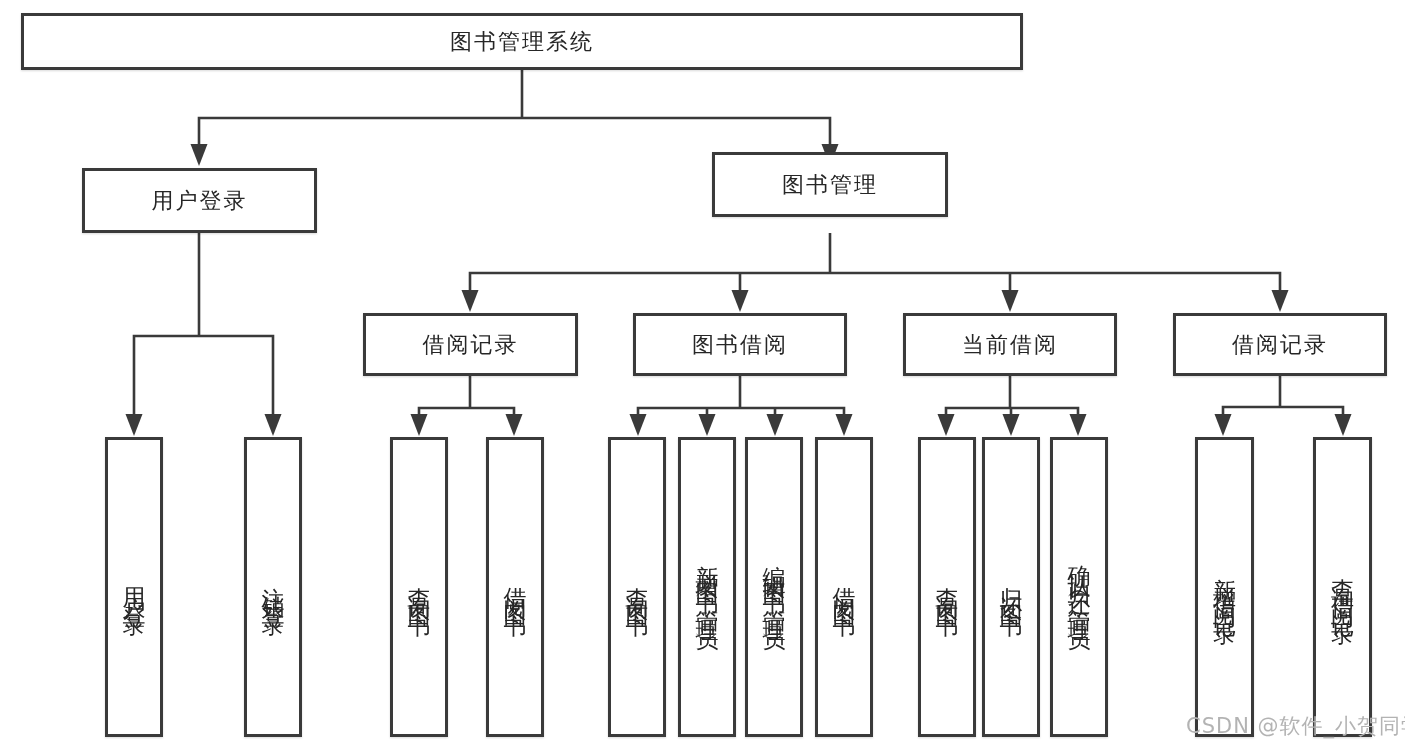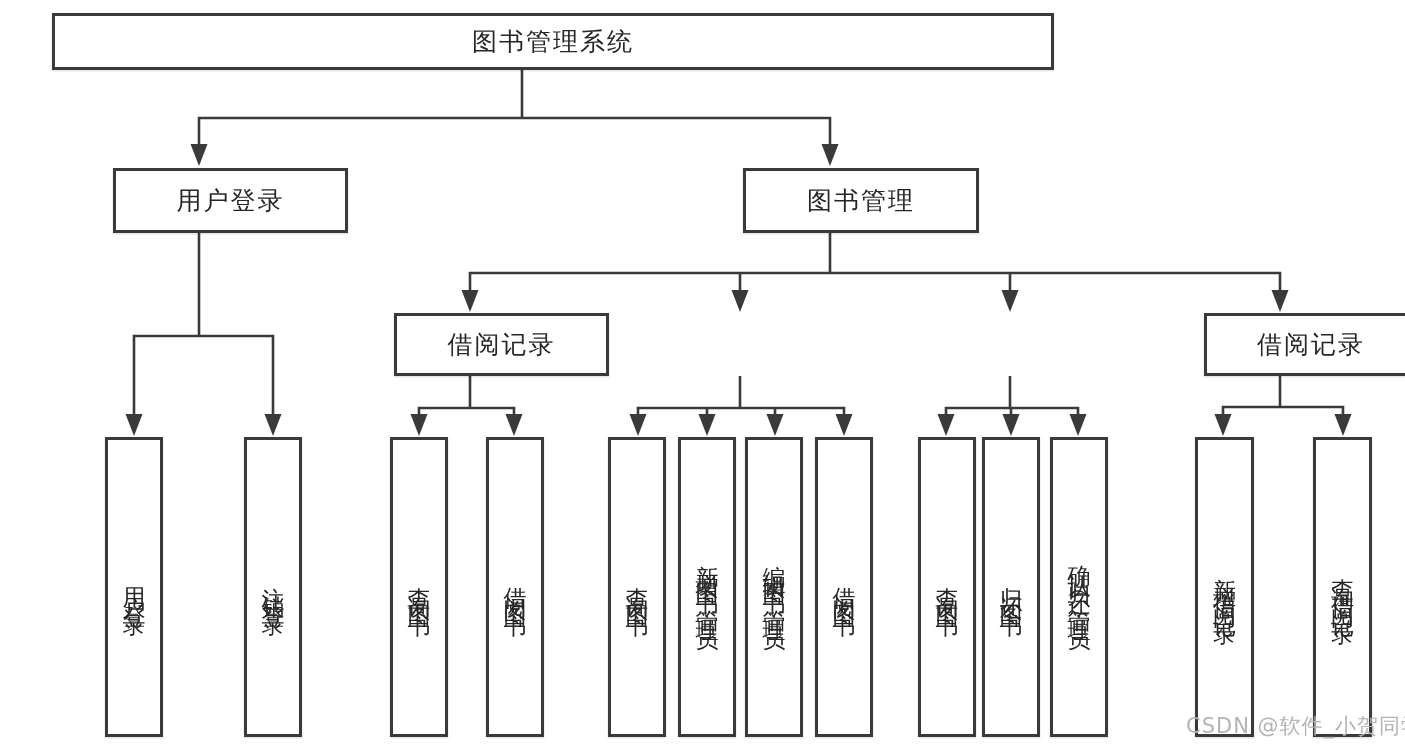--- a/index.html
+++ b/index.html
@@ -27,41 +27,40 @@
     background: #ffffff;
     border: 3px solid #3a3a3a;
     display: flex;
     align-items: center;
     justify-content: center;
     color: #262626;
     z-index: 2;
     box-shadow: 0 1px 2px rgba(0,0,0,0.15);
   }
   .hnode {
-    font-size: 25px;
+    font-size: 22px;
     letter-spacing: 2px;
     white-space: nowrap;
-    margin-left: 31px;
   }
   .leaf {
     width: 58px;
     height: 300px;
     top: 437px;
     font-size: 23px;
   }
   .leaf .vtext {
     writing-mode: vertical-rl;
     letter-spacing: 9px;
     line-height: 1;
     white-space: nowrap;
   }
   
   .n-root    { left: 21px;   top: 13px;  width: 1002px; height: 57px; }
   .n-login   { left: 82px;   top: 168px; width: 235px;  height: 65px; }
-  .n-mgmt    { left: 712px;  top: 168px; width: 236px;  height: 65px; }
+  .n-mgmt    { left: 712px;  top: 152px; width: 236px;  height: 65px; }
   .n-newb    { left: 363px;  top: 313px; width: 215px;  height: 63px; }
   .n-borrow  { left: 633px;  top: 313px; width: 214px;  height: 63px; }
   .n-current { left: 903px;  top: 313px; width: 214px;  height: 63px; }
   .n-records { left: 1173px; top: 313px; width: 214px;  height: 63px; }
   
   .l-1a { left: 105px; }
   .l-1b { left: 244px; }
   .l-2a { left: 390px; }
   .l-2b { left: 486px; }
   .l-3a { left: 608px; }
@@ -148,20 +147,26 @@
   <div class="node hnode n-login">
     <span>用户登录</span>
   </div>
   <div class="node hnode n-mgmt">
     <span>图书管理</span>
   </div>
 
   <div class="node hnode n-newb">
     <span>借阅记录</span>
   </div>
+  <div class="node hnode n-borrow">
+    <span>图书借阅</span>
+  </div>
+  <div class="node hnode n-current">
+    <span>当前借阅</span>
+  </div>
   <div class="node hnode n-records">
     <span>借阅记录</span>
   </div>
 
   <div class="node leaf l-1a">
     <span class="vtext">用户登录</span>
   </div>
   <div class="node leaf l-1b">
     <span class="vtext">注销登录</span>
   </div>

